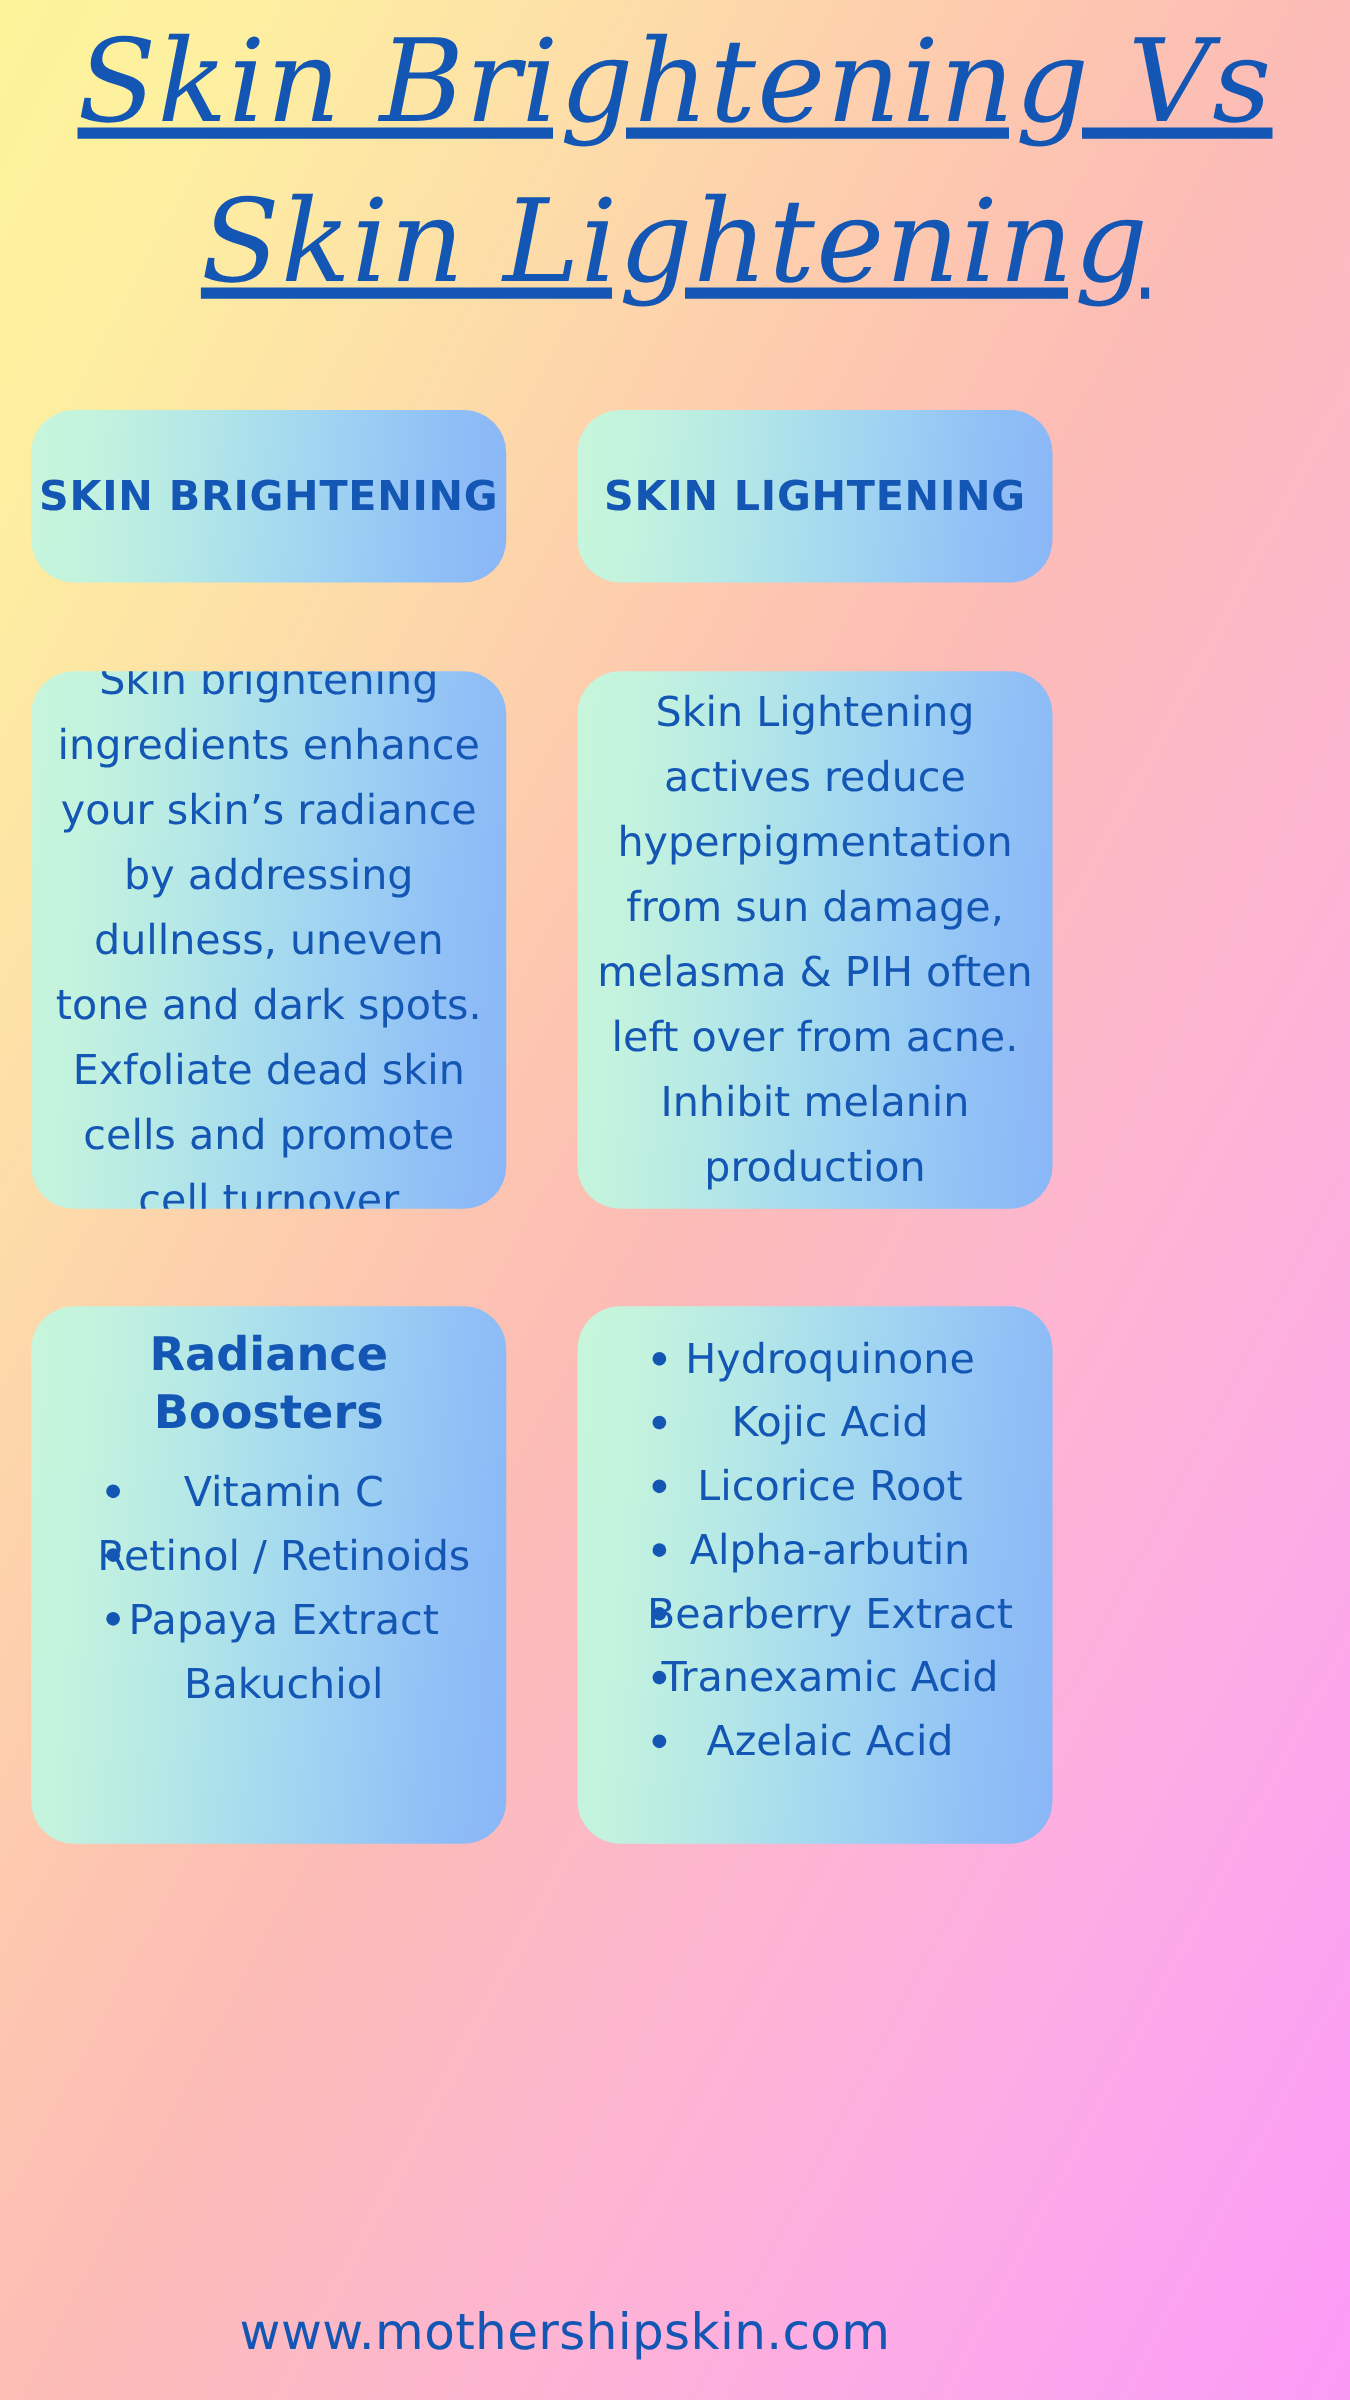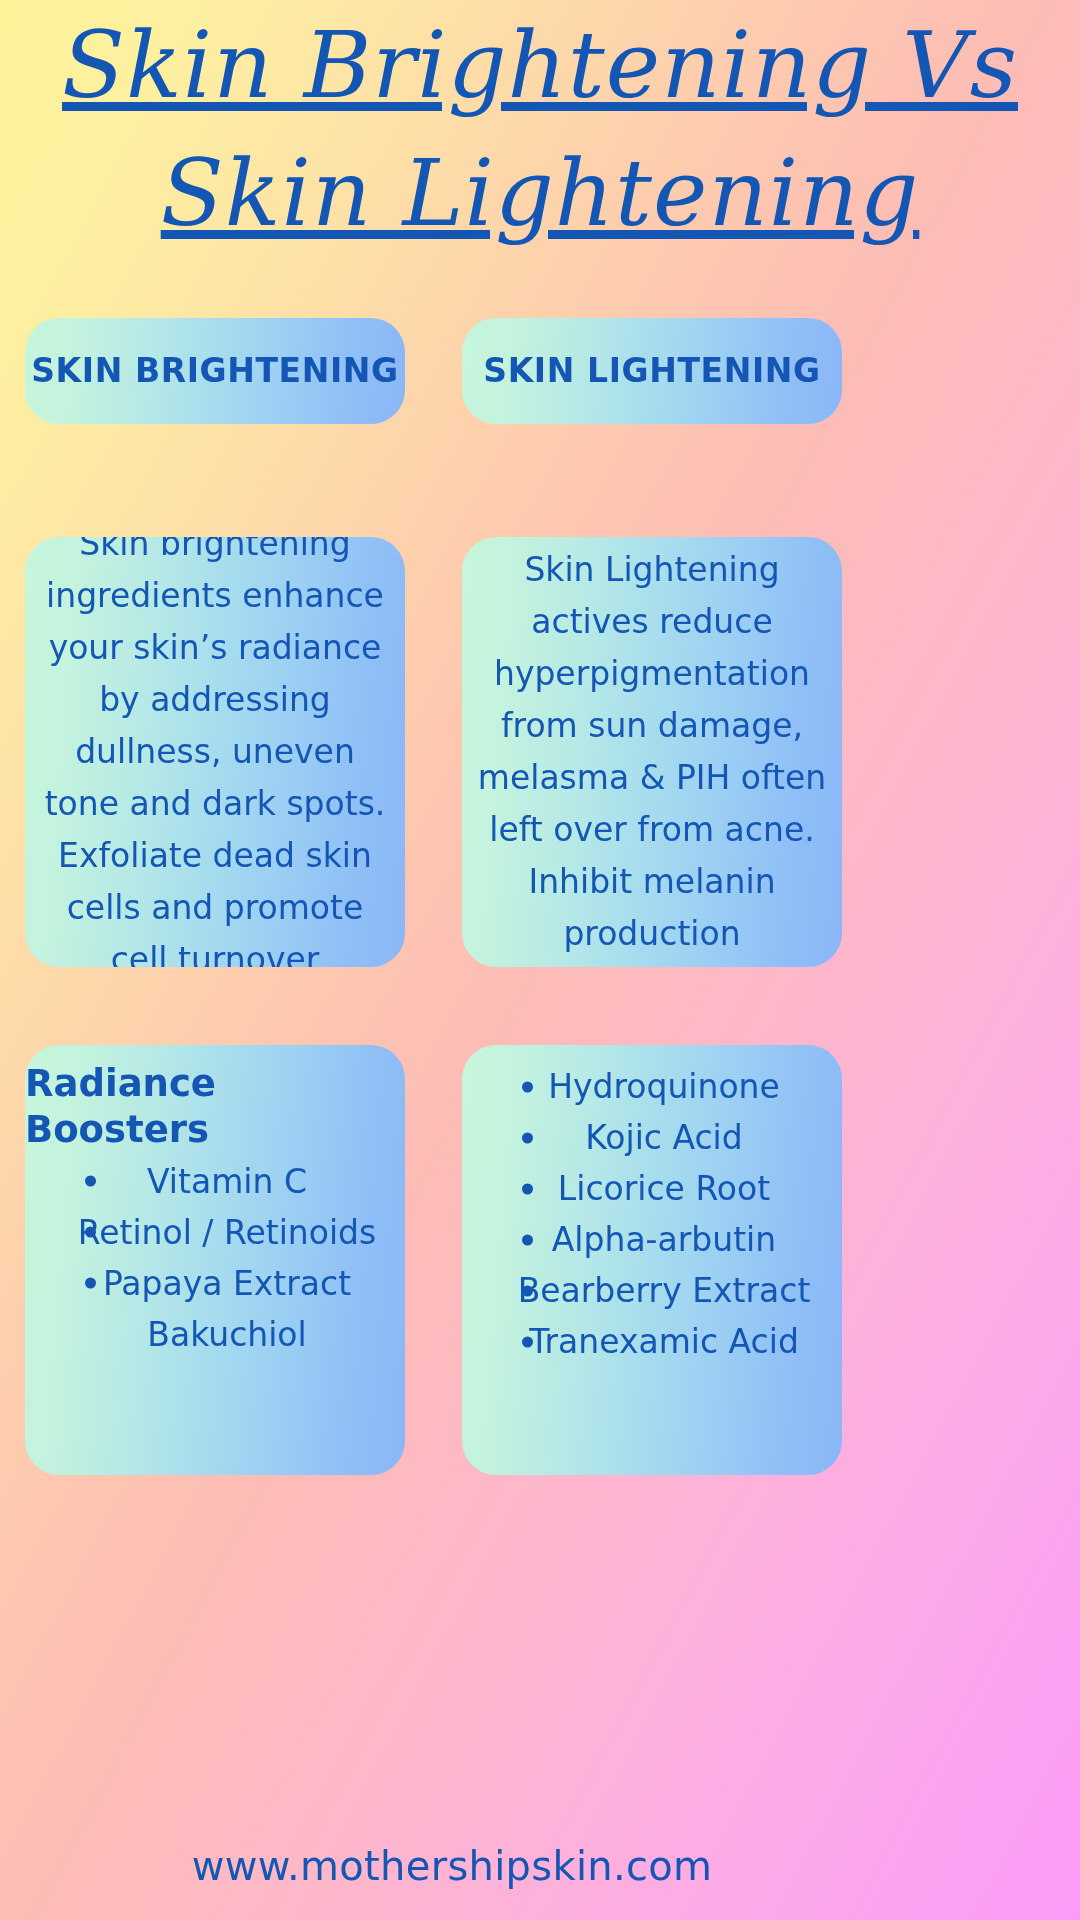--- a/index.html
+++ b/index.html
@@ -65,21 +65,21 @@
     justify-content: center;
     align-items: center;
     overflow: hidden;
   }
 
   
   .col-left  { left: 25px;  width: 380px; }
   .col-right { left: 462px; width: 380px; }
 
   
-  .card-header { top: 318px; height: 106px; }
+  .card-header { top: 328px; height: 138px; }
   .card-header .header-label {
     font-family: "DejaVu Sans", sans-serif;
     font-weight: 700;
     font-size: 33px;
     letter-spacing: 0.6px;
     color: #1456b4;
     text-align: center;
     line-height: 1.1;
   }
 
@@ -99,23 +99,23 @@
     top: 1045px;
     height: 430px;
     justify-content: flex-start;
     padding-top: 16px;
   }
   .card-list .list-heading {
     font-family: "DejaVu Sans", sans-serif;
     font-weight: 700;
     font-size: 37px;
     color: #1456b4;
-    text-align: left;
+    text-align: center;
     line-height: 1.25;
-    margin-bottom: 2px;
+    margin-bottom: 14px;
     width: 100%;
   }
   .card-list ul {
     list-style: none;
     width: 100%;
     padding: 0 0 0 14px;
   }
   .card-list li {
     font-family: "DejaVu Sans", sans-serif;
     font-weight: 400;
@@ -186,16 +186,17 @@
 </div>
 
 <div class="card card-list col-right">
   <ul>
       <li><span class="bullet-dot"></span><span>Hydroquinone</span></li>
       <li><span class="bullet-dot"></span><span>Kojic Acid</span></li>
       <li><span class="bullet-dot"></span><span>Licorice Root</span></li>
       <li><span class="bullet-dot"></span><span>Alpha-arbutin</span></li>
       <li><span class="bullet-dot"></span><span>Bearberry Extract</span></li>
       <li><span class="bullet-dot"></span><span>Tranexamic Acid</span></li>
+      <li><span class="bullet-dot"></span><span>Azelaic Acid</span></li>
     </ul>
 </div>
 
 <div class="footer">www.mothershipskin.com</div>
 
 </body></html>

